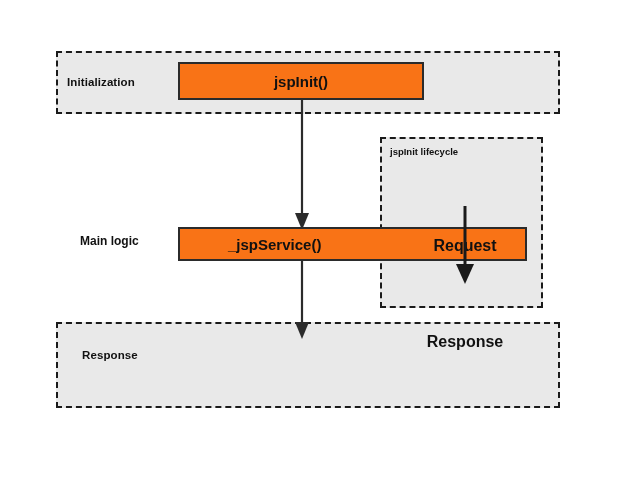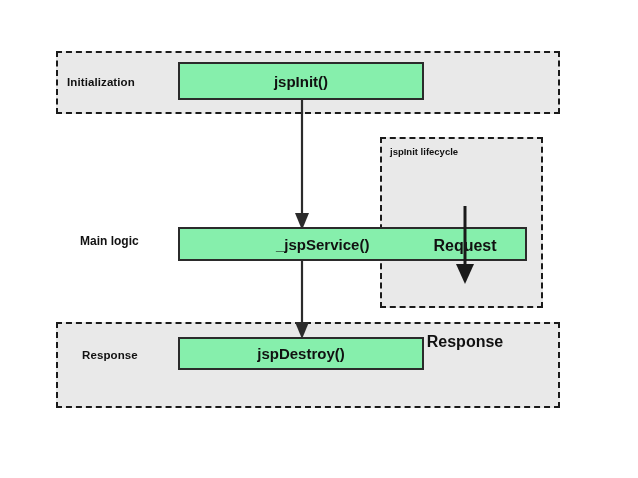--- a/index.html
+++ b/index.html
@@ -78,21 +78,21 @@
     top: 234px;
     font-size: 12px;
     font-weight: bold;
     color: #111111;
     white-space: nowrap;
   }
 
   
   .method-box {
     position: absolute;
-    background: #86efac;
+    background: #f97316;
     border: 2px solid #2b2b2b;
     box-sizing: border-box;
     display: flex;
     align-items: center;
     justify-content: center;
     font-size: 15px;
     font-weight: bold;
     color: #111111;
     z-index: 3;
   }
@@ -103,21 +103,21 @@
     height: 38px;
   }
   #jspservice-box {
     left: 178px;
     top: 227px;
     width: 349px;
     height: 34px;
     justify-content: flex-start;
   }
   #jspservice-box .method-text {
-    margin-left: 96px;
+    margin-left: 48px;
   }
   #jspdestroy-box {
     left: 178px;
     top: 337px;
     width: 246px;
     height: 33px;
   }
 
   
   .flow-label {
@@ -207,17 +207,14 @@
 
   <svg class="arrow-svg" id="arrow-service-destroy" viewBox="0 0 28 80">
     <line x1="14" y1="0" x2="14" y2="68" stroke="#2b2b2b" stroke-width="2.2"></line>
     <polygon points="14,80 7,63 21,63" fill="#2b2b2b"></polygon>
   </svg>
 
   <div class="phase-box" id="shutdown-container"></div>
 
   <div class="phase-label" id="shutdown-label">Response</div>
 
-  <div class="method-box" id="jspdestroy-box">
-    <span class="method-text">jspDestroy()</span>
-  </div>
 
 </div>
 
 </body></html>

